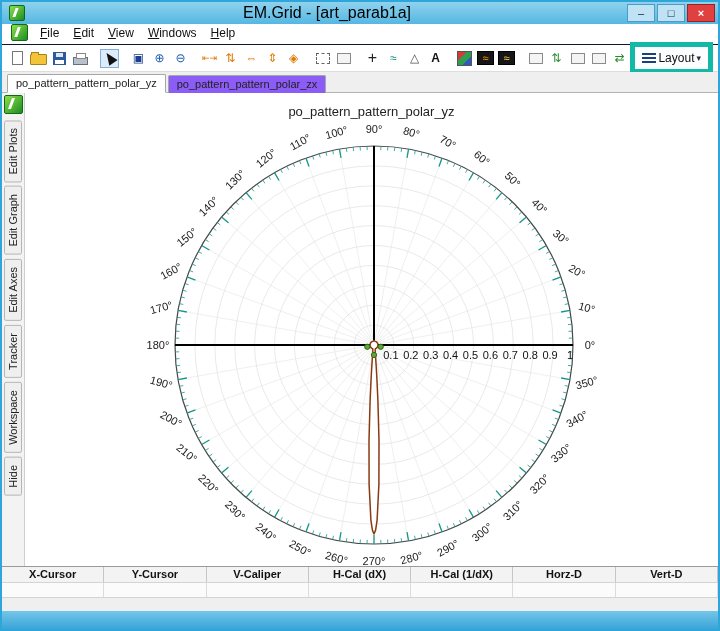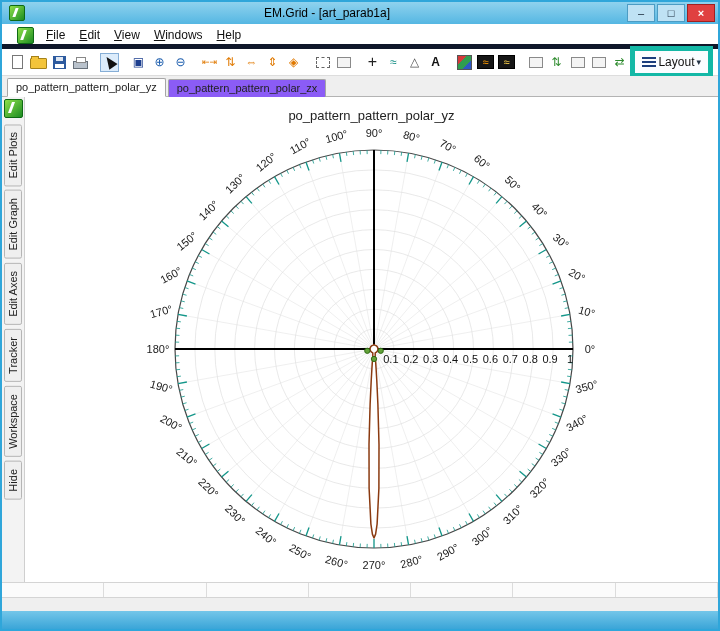--- a/index.html
+++ b/index.html
@@ -4,27 +4,27 @@
 <style>
   html,body{margin:0;padding:0;background:#d6d3cc;font-family:"Liberation Sans",sans-serif;}
   .window{width:720px;height:631px;box-sizing:border-box;border:2px solid #2fa6da;background:#fff;
           display:flex;flex-direction:column;overflow:hidden;position:relative;}
   
   .titlebar{height:22px;flex:0 0 auto;background:linear-gradient(#8fd2ee,#55b7e3);
             display:flex;align-items:center;padding:0 3px;}
   .app-ico{width:14px;height:14px;margin:0 4px;background:linear-gradient(135deg,#8fe04a,#1c8c22);
            border:1px solid #0e6a14;border-radius:2px;position:relative;}
   .app-ico::after{content:"";position:absolute;left:4px;top:2px;width:3px;height:9px;background:#fff;transform:skewX(-20deg);}
-  .title-text{flex:1;text-align:center;font-size:12px;color:#000;}
+  .title-text{flex:1;text-align:center;font-size:16px;color:#000;}
   .win-btn{width:26px;height:16px;display:inline-flex;align-items:center;justify-content:center;
            font-size:11px;margin-left:2px;border:1px solid #4c9cc4;background:#bfe2f4;color:#123;}
   .win-btn.close{background:#e04040;border-color:#a02020;color:#fff;font-weight:bold;}
   
-  .menubar{height:20px;flex:0 0 auto;background:#fff;display:flex;align-items:flex-end;
-           padding:0 13px;font-size:12px;border-bottom:5px solid #0f172a;}
+  .menubar{height:20px;flex:0 0 auto;background:#fff;display:flex;align-items:flex-start;
+           padding:0 7px;font-size:12px;border-bottom:1px solid #0f172a;}
   .logo{width:15px;height:15px;margin:0 5px 0 2px;background:linear-gradient(135deg,#8fe04a,#1c8c22);
         border:1px solid #0e6a14;border-radius:2px;position:relative;}
   .logo::after{content:"";position:absolute;left:4px;top:2px;width:3px;height:10px;background:#fff;transform:skewX(-20deg);}
   .menu-item{padding:2px 7px;color:#111;}
   .menu-item .u{text-decoration:underline;}
   
   .toolbar{height:26px;flex:0 0 auto;background:#fff;display:flex;align-items:center;
            padding:0 5px;border-bottom:1px solid #ddd;}
   .tb-items{display:inline-flex;align-items:center;}
   .ic{width:19px;height:19px;margin:0 1px;display:inline-flex;align-items:center;justify-content:center;
@@ -501,20 +501,29 @@
           <path d="M353.0 252.0L352.7 250.6L352.0 249.4L351.0 248.6L349.7 248.1L349.0 247.6L348.3 248.1L347.0 248.6L346.0 249.4L345.3 250.6L345.0 252.0L345.3 253.4L346.0 254.6L347.0 255.4L347.8 255.8L347.8 256.6L347.8 257.5L347.8 258.7L347.6 261.9L347.3 265.8L346.9 271.8L346.2 283.7L345.1 307.6L344.0 347.4L344.1 391.2L345.9 427.1L347.4 437.1L349.0 441.0L350.6 437.1L352.1 427.1L353.9 391.2L354.0 347.4L352.9 307.6L351.8 283.7L351.1 271.8L350.7 265.8L350.4 261.9L350.2 258.7L350.2 257.5L350.2 256.6L350.2 255.8L351.0 255.4L352.0 254.6L352.7 253.4L353.0 252.0Z" fill="#ffffff" stroke="#8a3a10" stroke-width="1.5" stroke-linejoin="round"></path>
           <g>
             <circle cx="342.27232661989666" cy="253.80267464913905" r="2.6" fill="#63a33a" stroke="#2f6b14" stroke-width="1"></circle>
             <circle cx="355.72767338010334" cy="253.80267464913905" r="2.6" fill="#63a33a" stroke="#2f6b14" stroke-width="1"></circle>
             <circle cx="349" cy="261.95" r="2.6" fill="#63a33a" stroke="#2f6b14" stroke-width="1"></circle>
           </g>
         </svg>
     </div>
   </div>
 
+  <div class="status-head">
+      <div class="scol">X-Cursor</div>
+      <div class="scol">Y-Cursor</div>
+      <div class="scol">V-Caliper</div>
+      <div class="scol">H-Cal (dX)</div>
+      <div class="scol">H-Cal (1/dX)</div>
+      <div class="scol">Horz-D</div>
+      <div class="scol">Vert-D</div>
+    </div>
   <div class="status-vals">
       <div class="sval"></div>
       <div class="sval"></div>
       <div class="sval"></div>
       <div class="sval"></div>
       <div class="sval"></div>
       <div class="sval"></div>
       <div class="sval"></div>
     </div>
   <div class="status-filler"></div>

